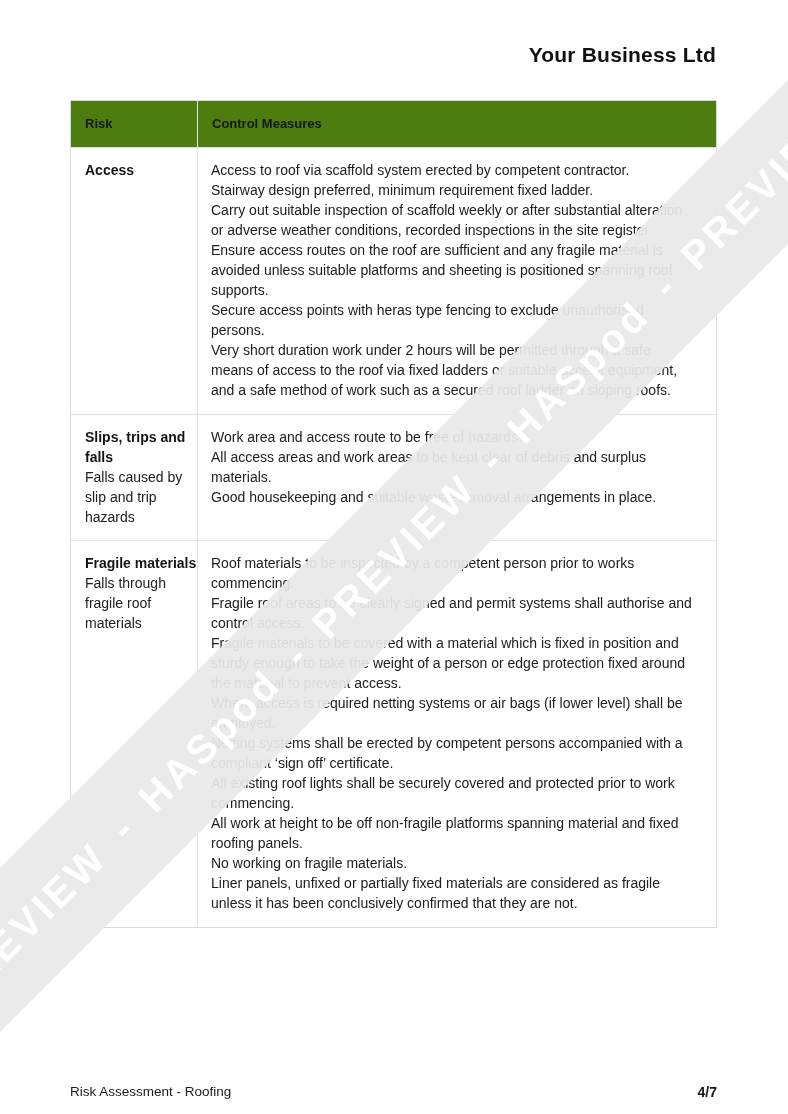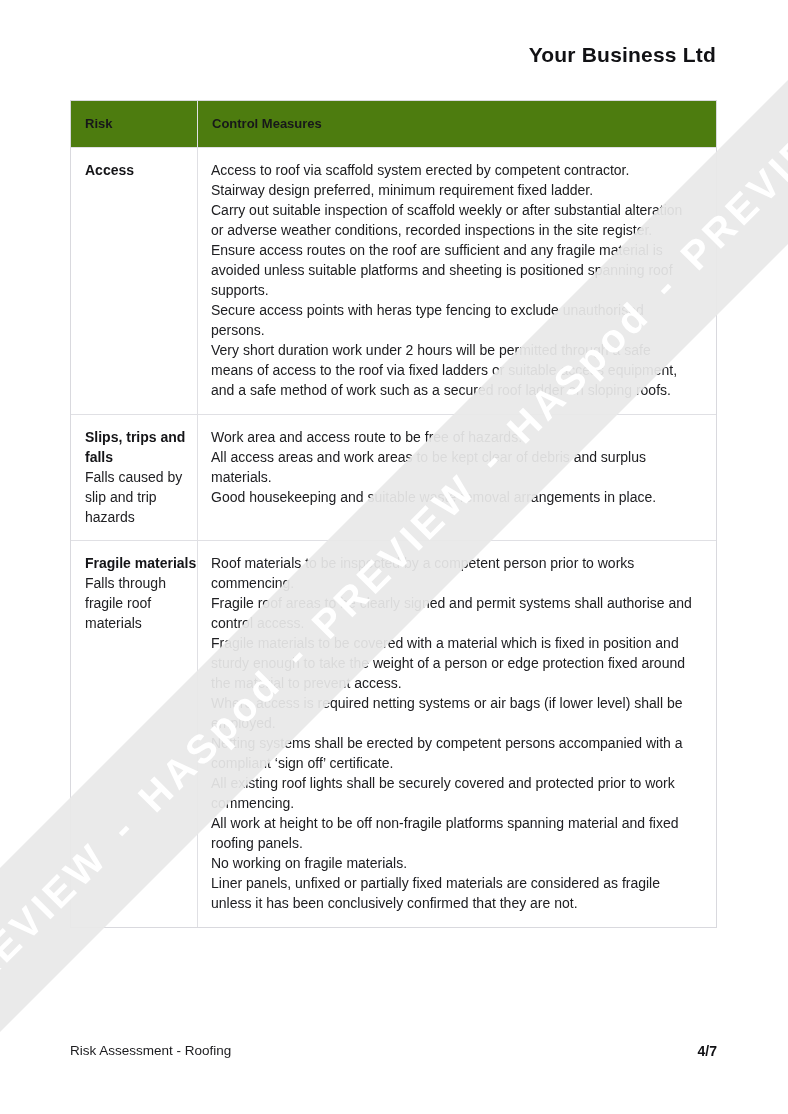--- a/index.html
+++ b/index.html
@@ -46,21 +46,21 @@
   .head .cell {
     font-size: 13px;
     font-weight: bold;
     padding: 13px 14px;
     color: #17171a;
   }
   .control-cell { padding: 12px 24px 14px 13px; }
   .risk-title { font-weight: bold; color: #141417; }
   .risk-note { color: #202023; }
   .control-cell p { margin: 0; color: #202023; }
-  .footer { position: absolute; top: 1043px; left: 70px; right: 71px; z-index: 2; }
+  .footer { position: absolute; top: 1084px; left: 70px; right: 71px; z-index: 2; }
   .footer-title { float: left; font-size: 13.5px; color: #1b1b1e; }
   .footer-page { float: right; font-size: 14px; font-weight: bold; color: #111114; }
   .watermark-band {
     position: absolute;
     left: -406px;
     top: 498px;
     width: 1600px;
     height: 116px;
     background: rgba(232, 232, 232, 0.93);
     transform: rotate(-45deg);

